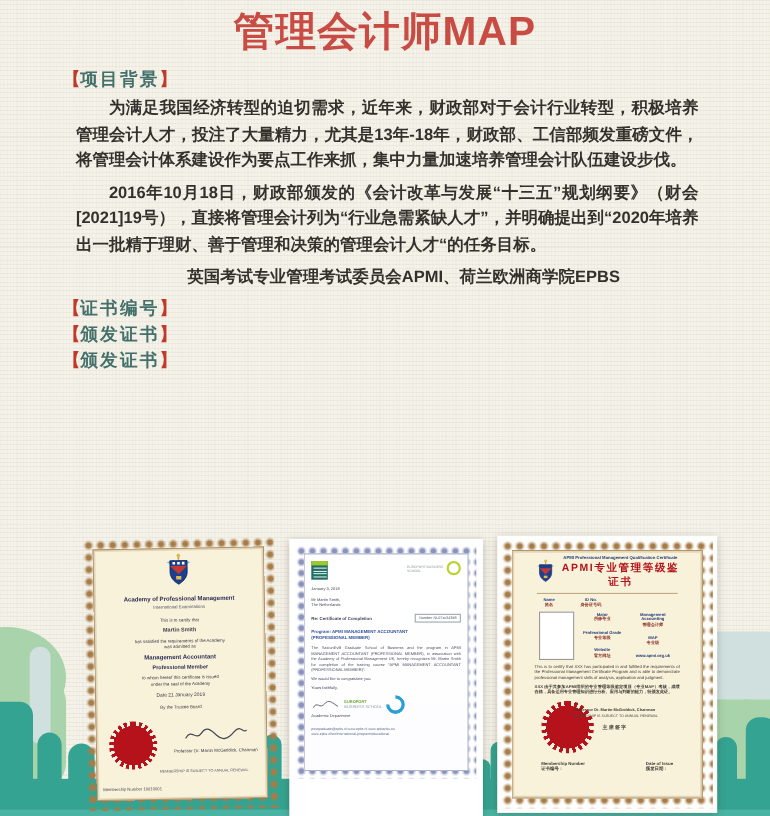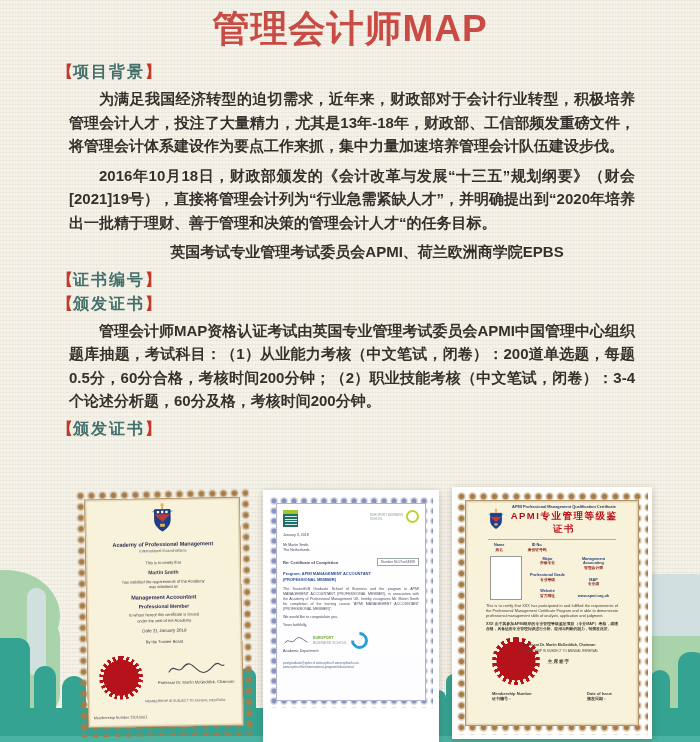--- a/index.html
+++ b/index.html
@@ -174,21 +174,20 @@
 
     <p class="nojust">英国考试专业管理考试委员会APMI、荷兰欧洲商学院EPBS</p>
 
     <div class="sec">
       <span class="bk">【</span><span class="lbl">证书编号</span><span class="bk">】</span>
     </div>
 
     <div class="sec">
       <span class="bk">【</span><span class="lbl">颁发证书</span><span class="bk">】</span>
     </div>
-    <p>管理会计师MAP资格认证考试由英国专业管理考试委员会APMI中国管理中心组织题库抽题，考试科目：（1）从业能力考核（中文笔试，闭卷）：200道单选题，每题0.5分，60分合格，考核时间200分钟；（2）职业技能考核（中文笔试，闭卷）：3-4个论述分析题，60分及格，考核时间200分钟。</p>
 
     <div class="sec">
       <span class="bk">【</span><span class="lbl">颁发证书</span><span class="bk">】</span>
     </div>
   </div>
 
   <div class="cert cert-a lace">
     <div class="ca-body">
       <svg width="28" height="32" viewBox="0 0 36 40" style="margin-top:5px" aria-hidden="true">
         <rect x="17" y="0" width="2" height="7" fill="#c9a24a"></rect>

